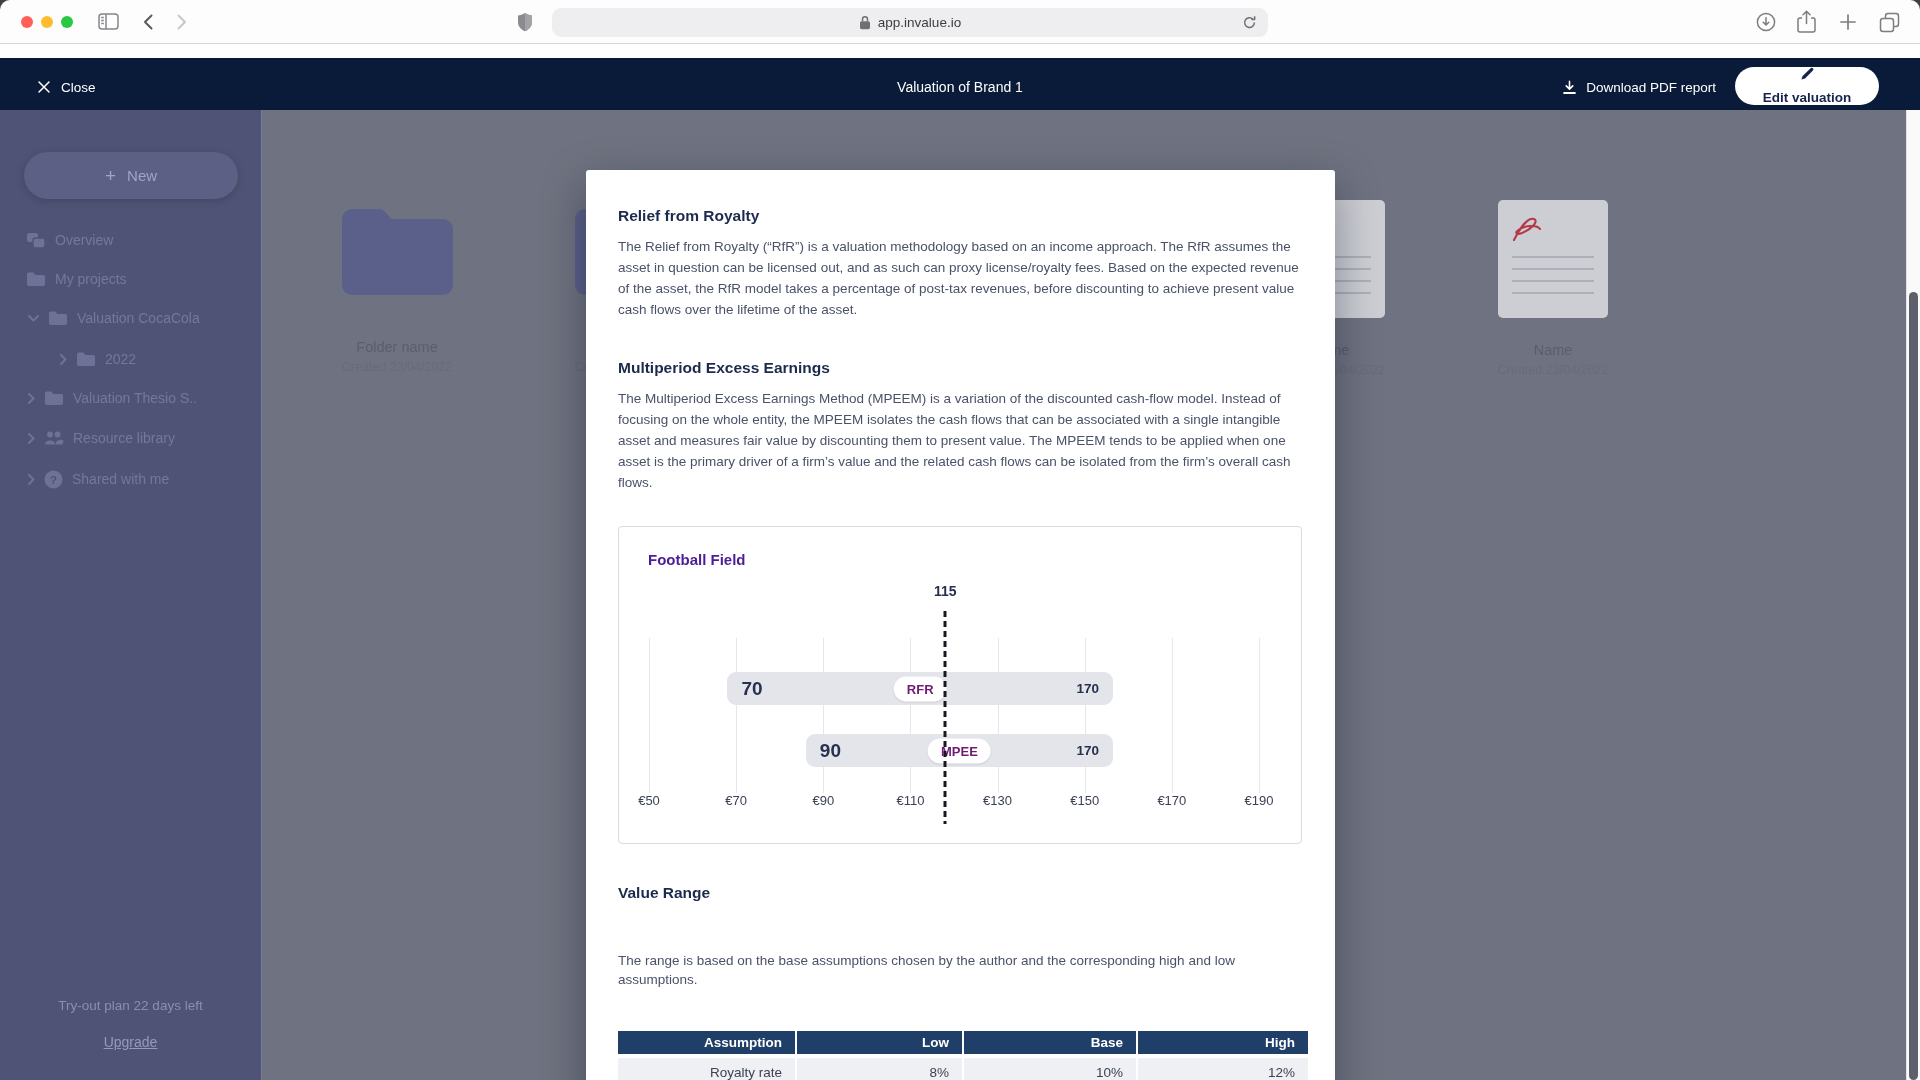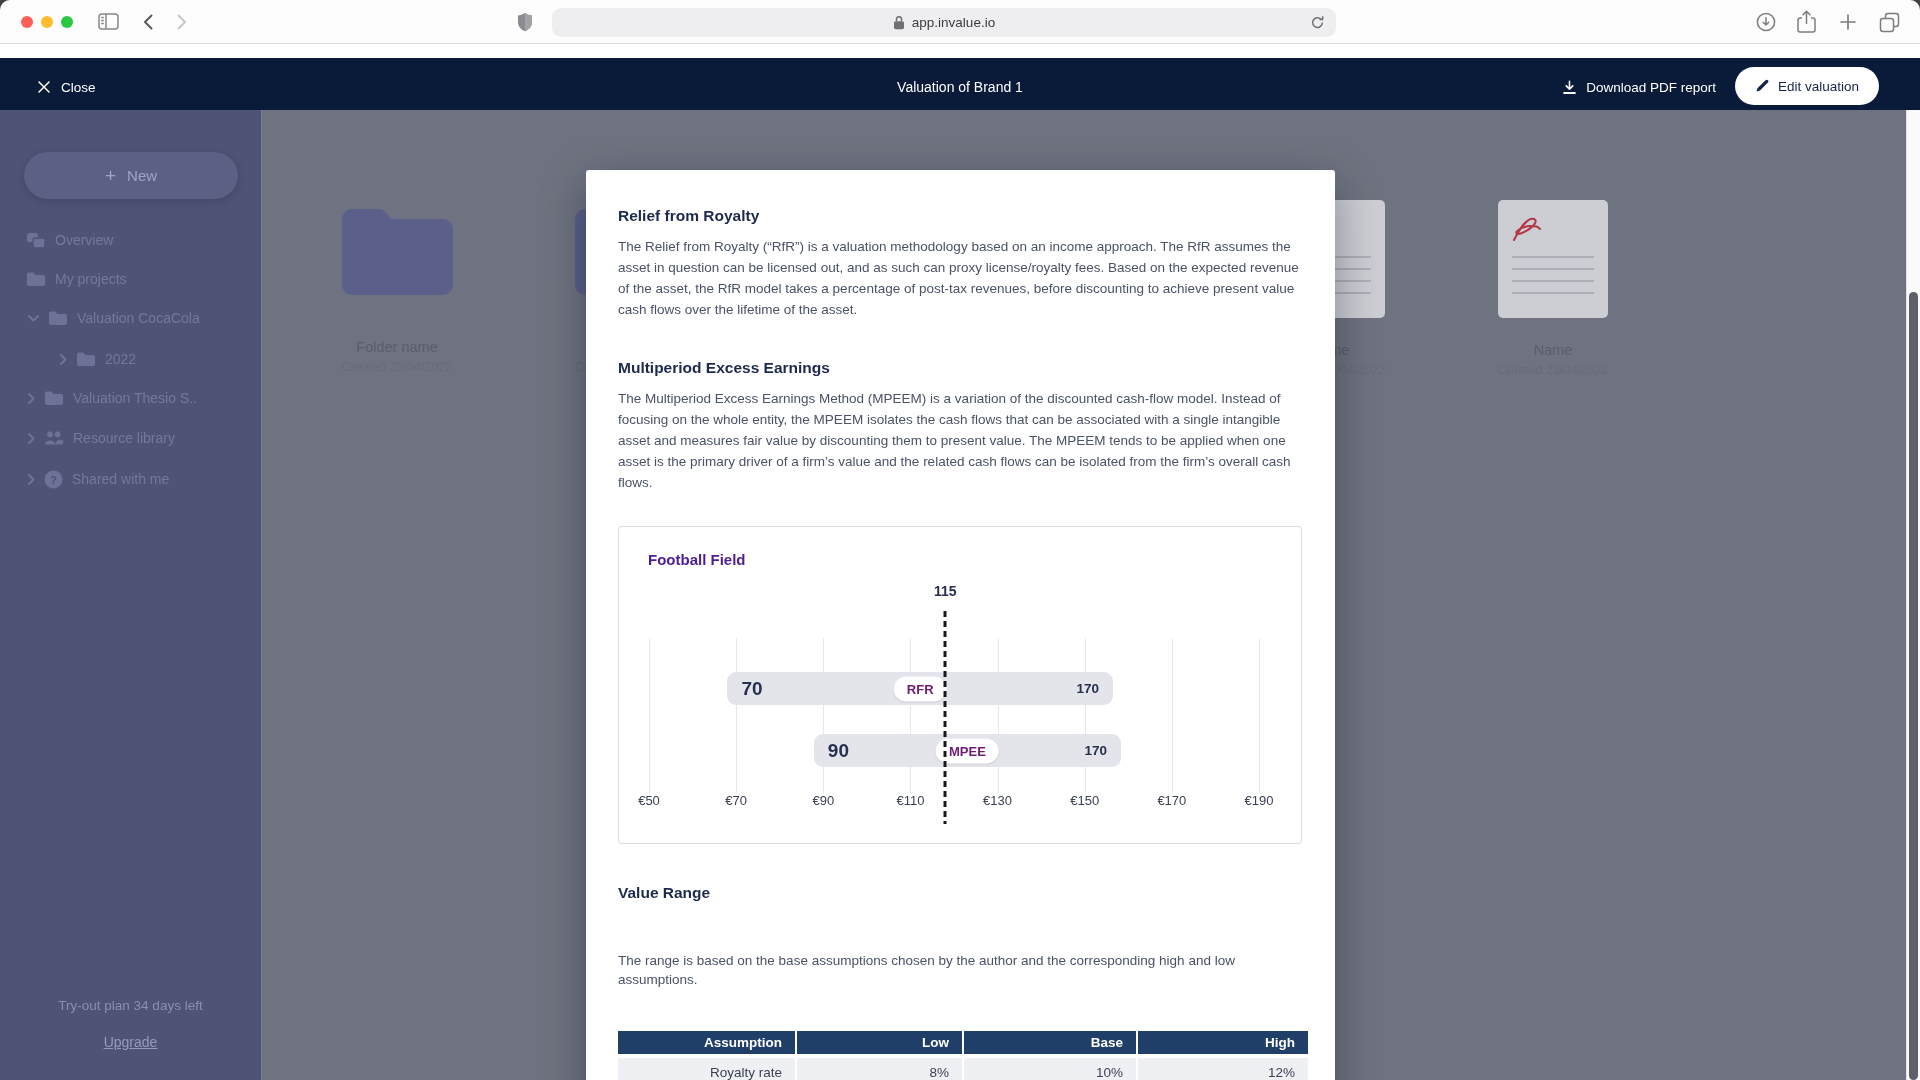--- a/index.html
+++ b/index.html
@@ -5,37 +5,37 @@
   * { margin:0; padding:0; box-sizing:border-box; }
   html,body { width:1920px; height:1080px; overflow:hidden; background:#3f3f44;
               font-family:"Liberation Sans", sans-serif; }
   .window { position:absolute; inset:0; border-radius:10px 10px 0 0; overflow:hidden; background:#6f7381; }
 
   
   .chrome { position:absolute; top:0; left:0; right:0; height:44px; background:#fdfdfd;
             border-bottom:1px solid #d8d8db; z-index:60; }
   .tl { position:absolute; top:16px; width:12px; height:12px; border-radius:50%; }
   .icon-btn { position:absolute; display:flex; align-items:center; justify-content:center; }
-  .urlbar { position:absolute; left:552px; top:8px; width:784px; height:29px; background:#eeeef0;
+  .urlbar { position:absolute; left:552px; top:8px; width:716px; height:29px; background:#eeeef0;
             border-radius:9px; display:flex; align-items:center; justify-content:center; gap:7px; }
   .urlbar .url { font-size:13.5px; color:#3d3d40; }
   .reload { position:absolute; right:11px; top:7px; }
 
   
   .page { position:absolute; top:44px; left:0; right:0; bottom:0; background:#fff; }
   .navybar { position:absolute; top:14px; left:0; right:0; height:52px; background:#0a1b39; z-index:50; }
   .closegrp { position:absolute; left:38px; top:0; height:100%; display:flex; align-items:center; gap:11px;
               color:#fff; font-size:13.5px; cursor:default; padding-top:6px; }
   .modaltitle { position:absolute; left:0; right:0; top:0; height:100%; display:flex; align-items:center;
                 justify-content:center; color:#fdfdfe; font-size:14px; padding-top:6px; }
   .dlgrp { position:absolute; right:204px; top:0; height:100%; display:flex; align-items:center; gap:9px;
            color:#fff; font-size:13.5px; padding-top:6px; }
   .editpill { position:absolute; right:41px; top:9px; width:144px; height:38px; background:#fff;
               border-radius:19px; display:flex; align-items:center; justify-content:center; gap:9px;
-              color:#16244c; font-size:13.5px; font-weight:400; }
+              color:#16244c; font-size:13.5px; font-weight:700;flex-direction:column; }
 
   
   .appbody { position:absolute; top:62px; left:0; right:0; bottom:0; background:#6f7381; }
 
   .sidebar { position:absolute; left:0; top:0; bottom:0; width:262px; background:#4f5477;
              border-right:1px solid rgba(200,204,230,.35); z-index:5; }
   .newbtn { position:absolute; left:24px; top:46px; width:214px; height:47px; border-radius:24px;
             background:#5b6084; box-shadow:0 2px 8px rgba(0,0,0,.18); display:flex; align-items:center;
             justify-content:center; gap:11px; color:#a0a4c6; font-size:15px; }
   .newbtn .plus { font-size:19px; font-weight:400; line-height:1; }
@@ -299,21 +299,21 @@
           <svg width="7" height="11" viewBox="0 0 7 11">
             <path d="M1 1 L5.5 5.5 L1 10" fill="none" stroke="#6e7296" stroke-width="2" stroke-linecap="round" stroke-linejoin="round"></path>
           </svg>
           <svg width="19" height="19" viewBox="0 0 19 19">
             <circle cx="9.5" cy="9.5" r="9" fill="#6e7296"></circle>
             <text x="9.5" y="13.6" text-anchor="middle" font-size="11.5" font-weight="bold" fill="#4f5477" font-family="Liberation Sans, sans-serif">?</text>
           </svg>
           <span>Shared with me</span>
         </div>
 
-        <div class="planbox">Try-out plan 34 days left</div>
+        <div class="planbox">Try-out plan 22 days left</div>
         <div class="upgrade">Upgrade</div>
       </aside>
 
       <div class="panel">
         <h2 style="top:37px">Relief from Royalty</h2>
         <p style="top:66px">The Relief from Royalty (“RfR”) is a valuation methodology based on an income approach. The RfR assumes the asset in question can be licensed out, and as such can proxy license/royalty fees. Based on the expected revenue of the asset, the RfR model takes a percentage of post-tax revenues, before discounting to achieve present value cash flows over the lifetime of the asset.</p>
 
         <h2 style="top:189px">Multiperiod Excess Earnings</h2>
         <p style="top:218px">The Multiperiod Excess Earnings Method (MPEEM) is a variation of the discounted cash-flow model. Instead of focusing on the whole entity, the MPEEM isolates the cash flows that can be associated with a single intangible asset and measures fair value by discounting them to present value. The MPEEM tends to be applied when one asset is the primary driver of a firm’s value and the related cash flows can be isolated from the firm’s overall cash flows.</p>
 
@@ -330,21 +330,21 @@
             <div class="gridline" style="left: 100%;"></div>
 
             <div class="marker-label" style="left: 48.5714%;">115</div>
             <div class="marker-line" style="left: 48.5714%;"></div>
 
             <div class="rangebar bar-rfr" style="left: 12.8571%; width: 63.2143%;">
               <span class="lo">70</span>
               <span class="pill">RFR</span>
               <span class="hi">170</span>
             </div>
-            <div class="rangebar bar-mpee" style="left: 25.7143%; width: 50.3571%; margin-left: 8px;">
+            <div class="rangebar bar-mpee" style="left: 25.7143%; width: 50.3571%;">
               <span class="lo">90</span>
               <span class="pill">MPEE</span>
               <span class="hi">170</span>
             </div>
 
             <div class="ticklabel" style="left: 0%;">€50</div>
             <div class="ticklabel" style="left: 14.2857%;">€70</div>
             <div class="ticklabel" style="left: 28.5714%;">€90</div>
             <div class="ticklabel" style="left: 42.8571%;">€110</div>
             <div class="ticklabel" style="left: 57.1429%;">€130</div>

